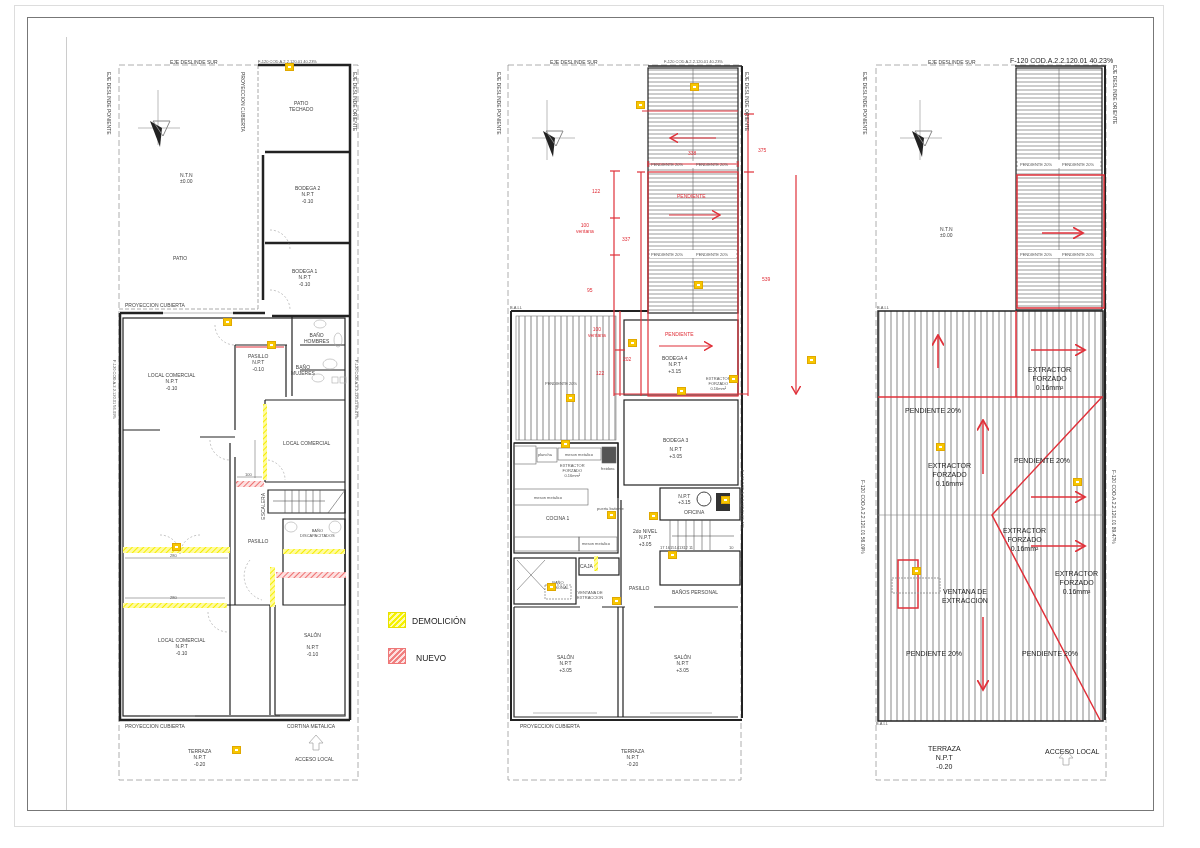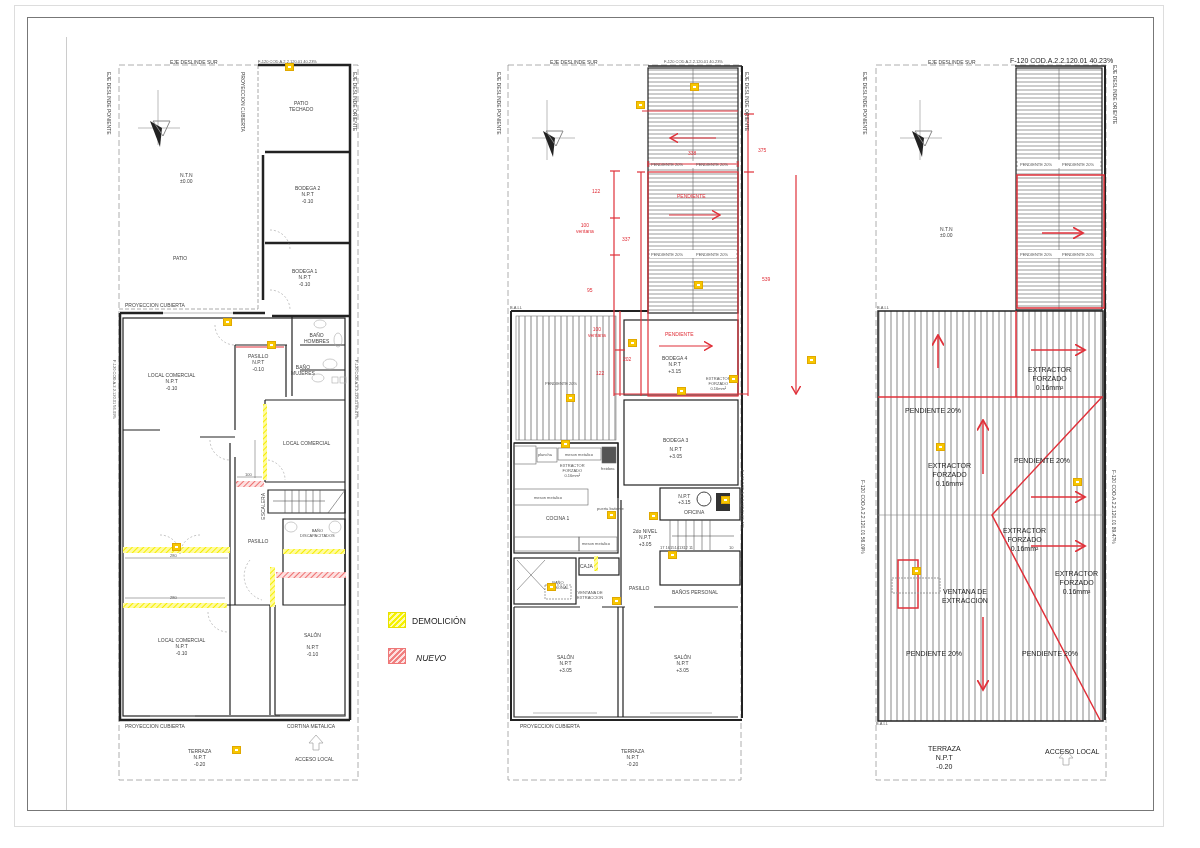--- a/index.html
+++ b/index.html
@@ -353,21 +353,21 @@
   <div class="note" style="left:267px;top:341px;"></div>
   <div class="note" style="left:172px;top:543px;"></div>
   <div class="note" style="left:285px;top:63px;"></div>
   <div class="note" style="left:232px;top:746px;"></div>
 </div>
 
 <div>
   <div class="legend-swatch sw-demo" style="left:388px;top:612px;"></div>
   <div class="legend-label" style="left:412px;top:616px;">DEMOLICIÓN</div>
   <div class="legend-swatch sw-new" style="left:388px;top:648px;"></div>
-  <div class="legend-label" style="left:416px;top:653px;font-style:italic;">NUEVO</div>
+  <div class="legend-label" style="left:416px;top:653px;">NUEVO</div>
 </div>
 
 <div>
   <div class="lbl sm" style="left:550px;top:59px;">EJE DESLINDE SUR</div>
   <div class="lbl xs" style="left:664px;top:59px;">F-120 COD.A.2.2.120.01 40.23%</div>
   <div class="lbl sm vert-r" style="left:496px;top:72px;">EJE DESLINDE PONIENTE</div>
   <div class="lbl sm vert-r" style="left:744px;top:72px;">EJE DESLINDE ORIENTE</div>
   <div class="lbl xs vert-r" style="left:740px;top:470px;">F-120 COD.A.2.2.120.01 89.47%</div>
 
   <div class="lbl xs" style="left:651px;top:162px;">PENDIENTE 20%</div>

